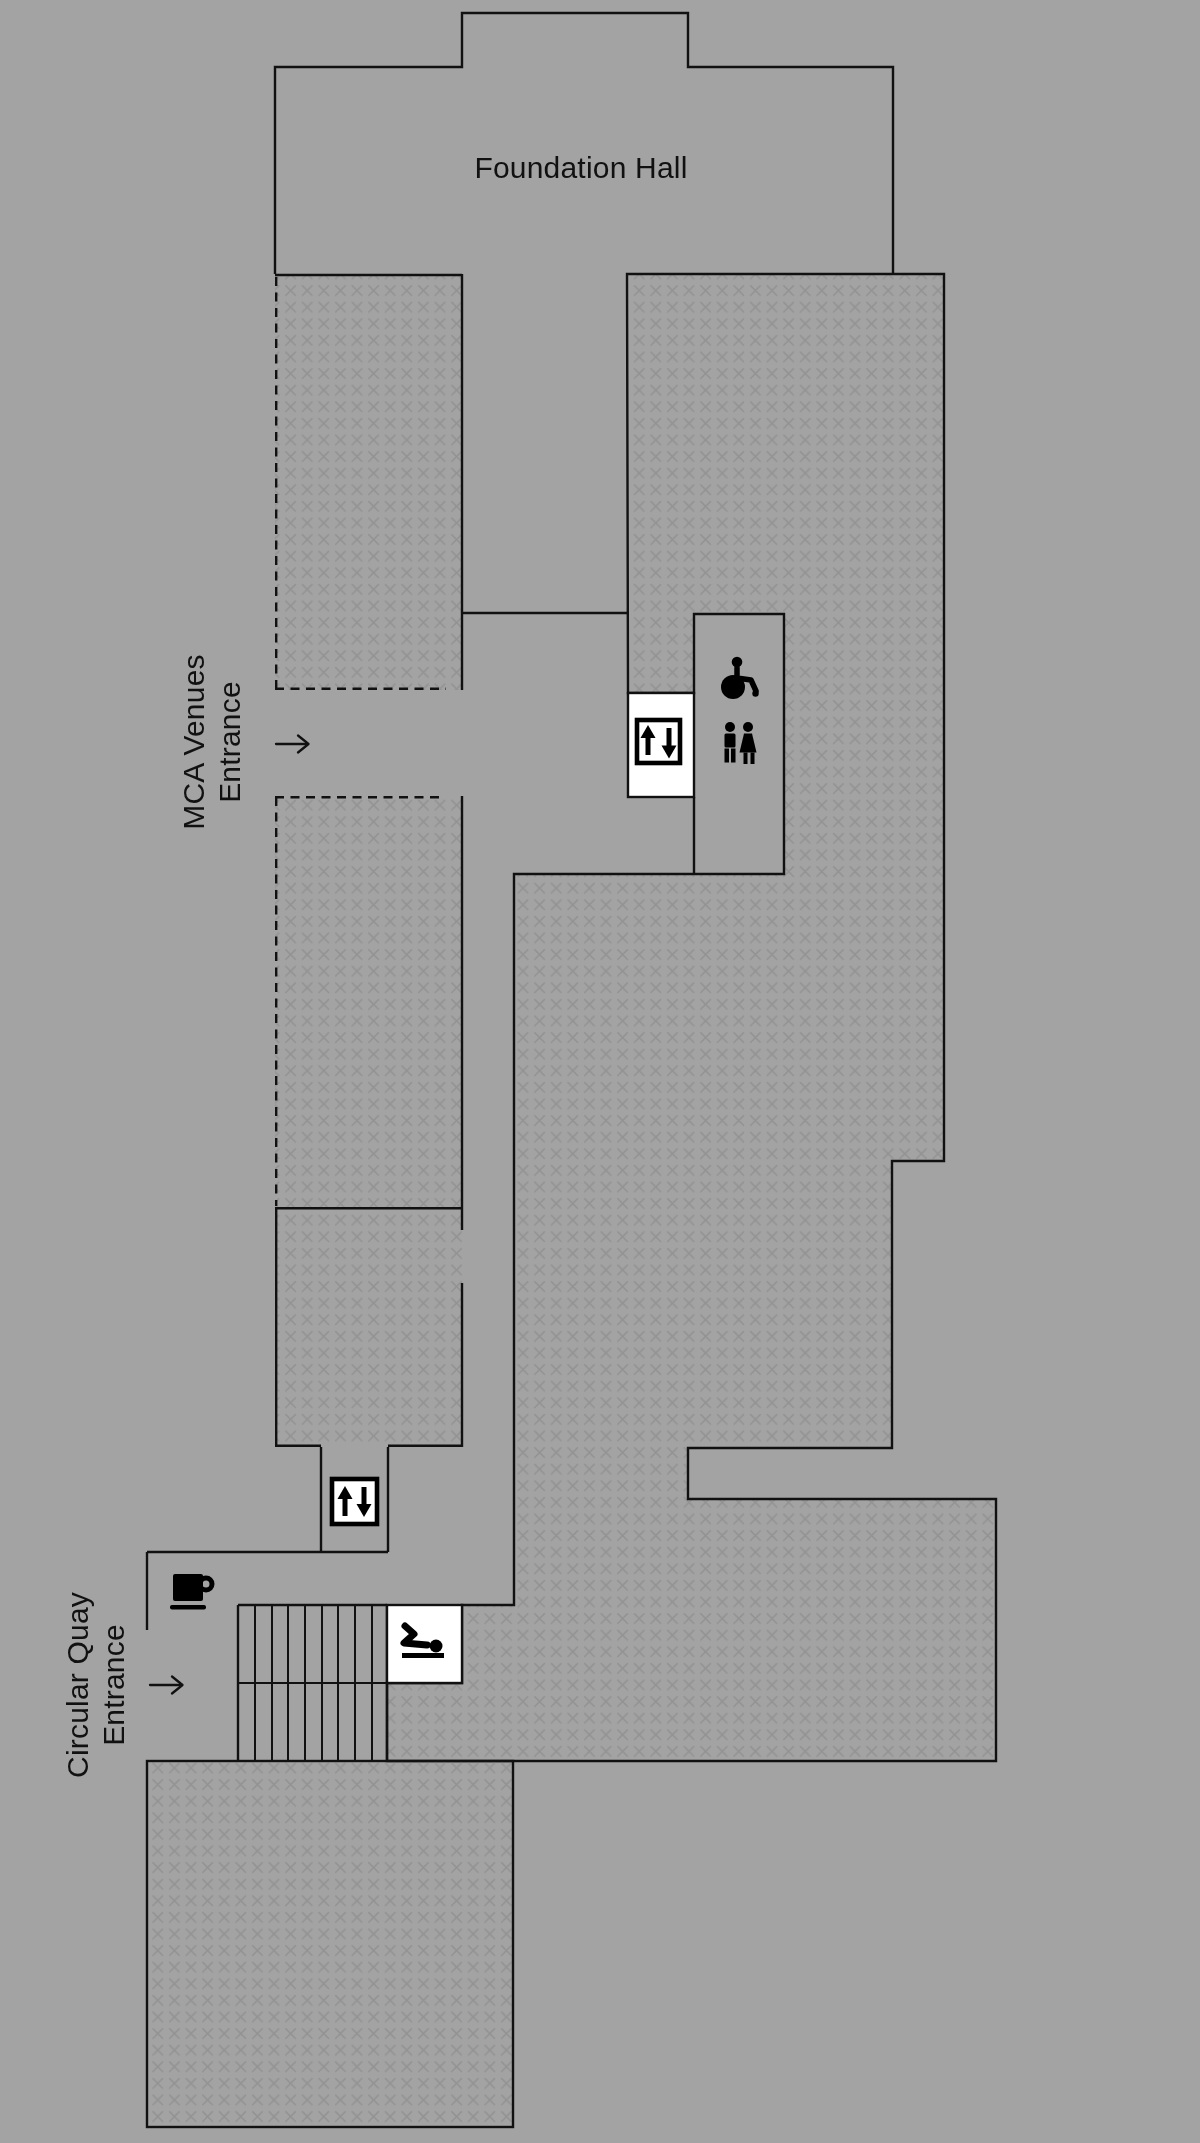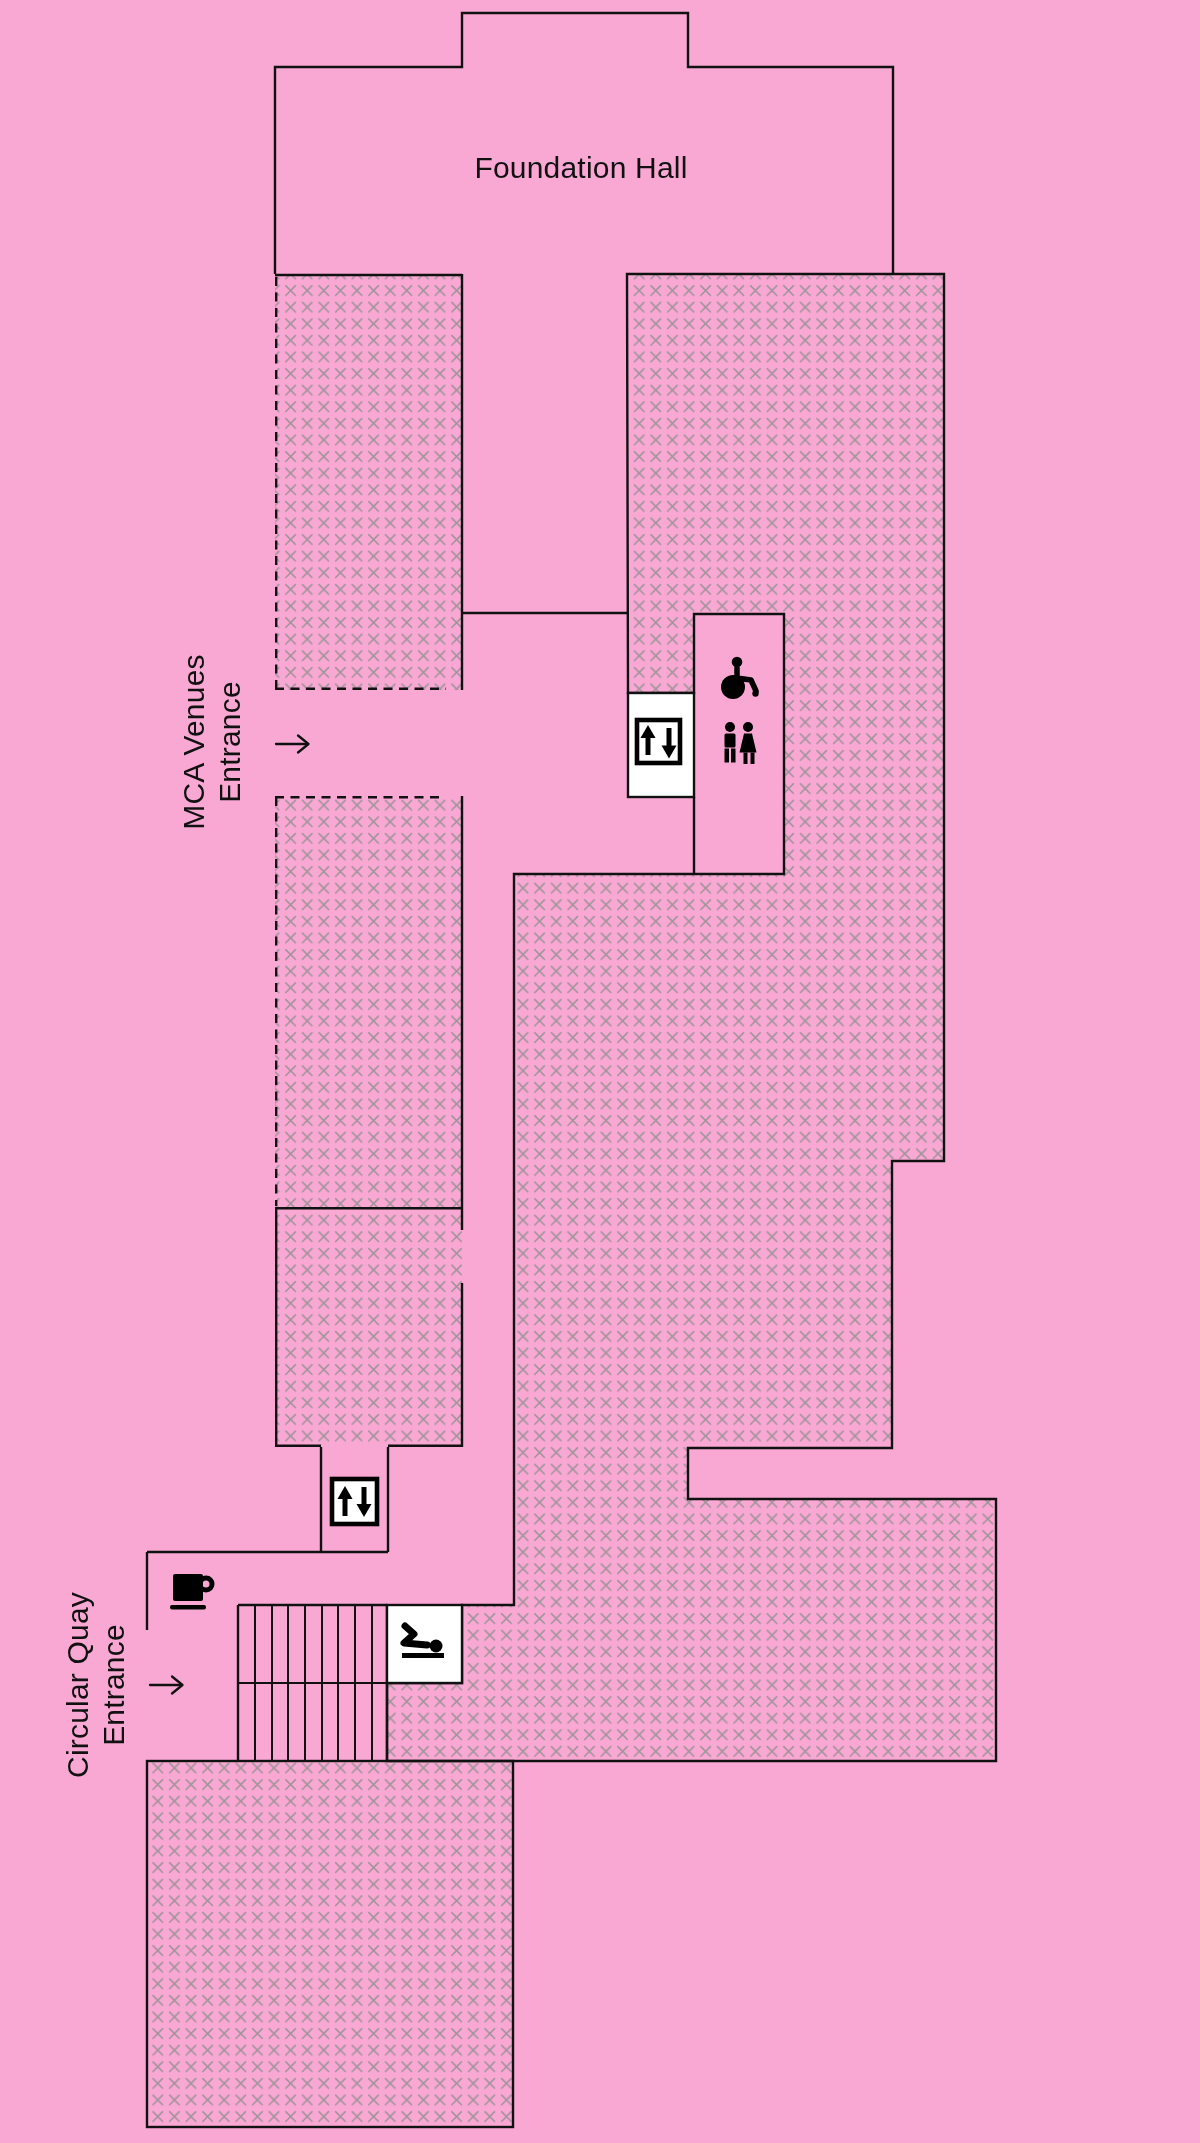--- a/index.html
+++ b/index.html
@@ -1,17 +1,17 @@
 <!DOCTYPE html>
 <html><head>
 <meta charset="utf-8">
 <style>
   html,body { margin:0; padding:0; background:#ffffff; }
   .stage {
-    position:relative; width:1200px; height:2143px; background:#f9a8d4;
+    position:relative; width:1200px; height:2143px; background:#a3a3a3;
     font-family:"Liberation Sans", sans-serif;
     overflow:hidden;
   }
   svg { position:absolute; left:0; top:0; }
   .lbl {
     font-family:"Liberation Sans", sans-serif;
     font-size:30px; font-weight:500; fill:#111111; letter-spacing:0.2px;
   }
 </style>
 </head>

